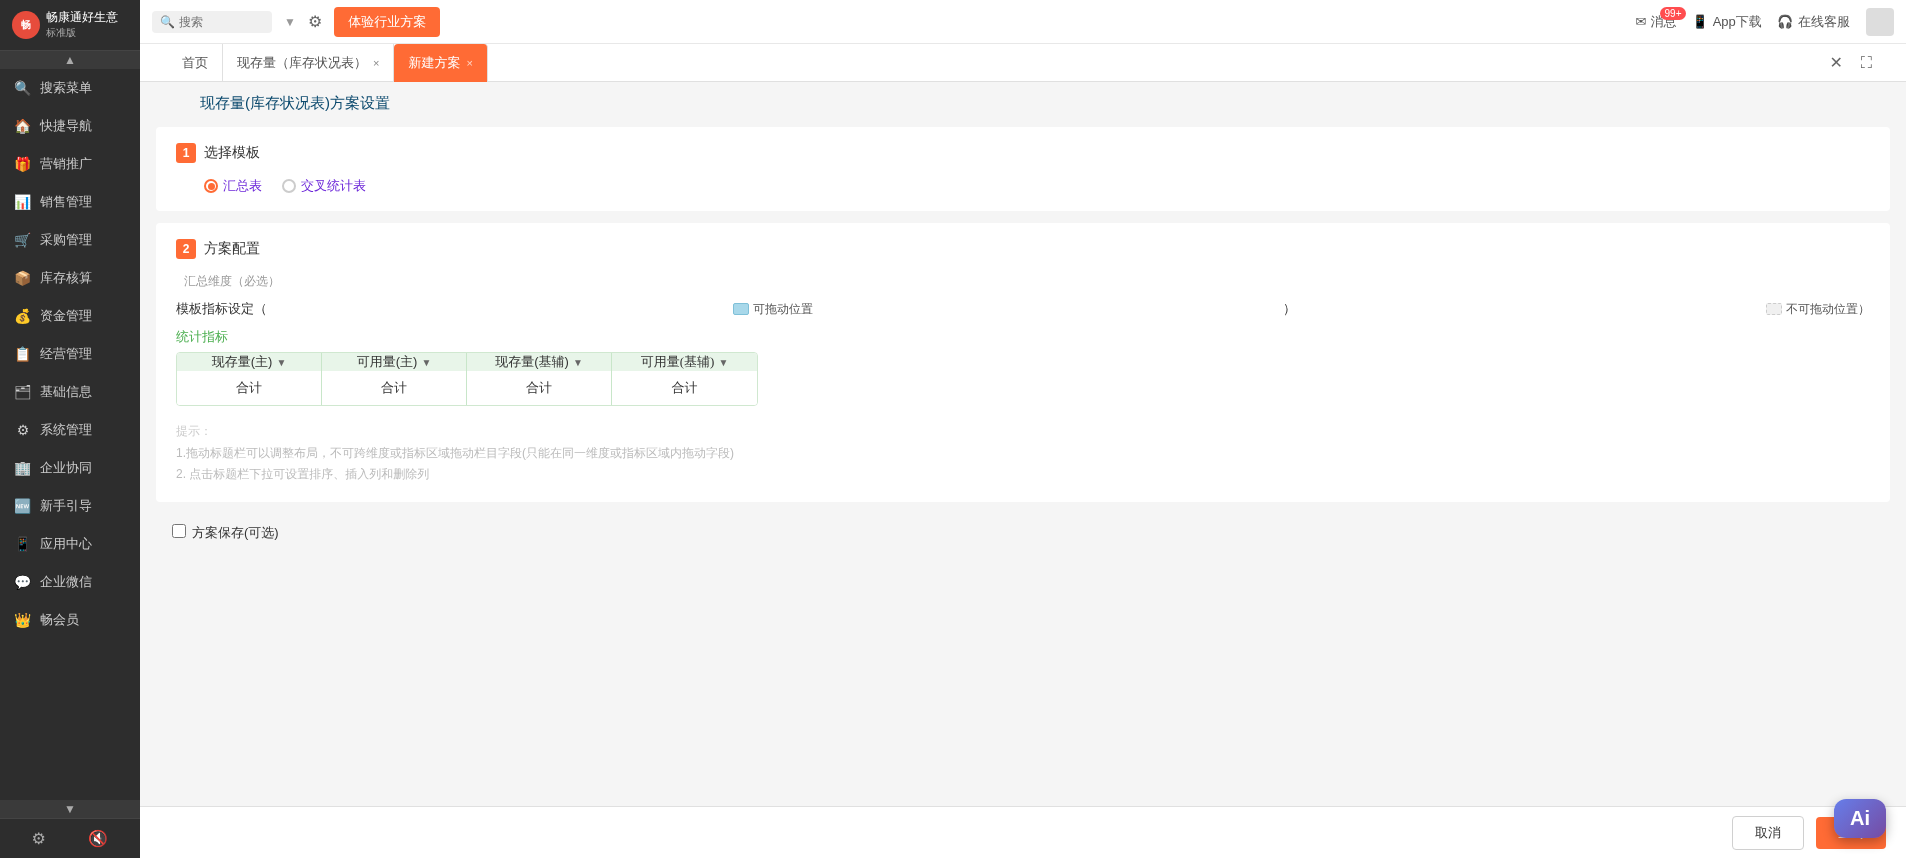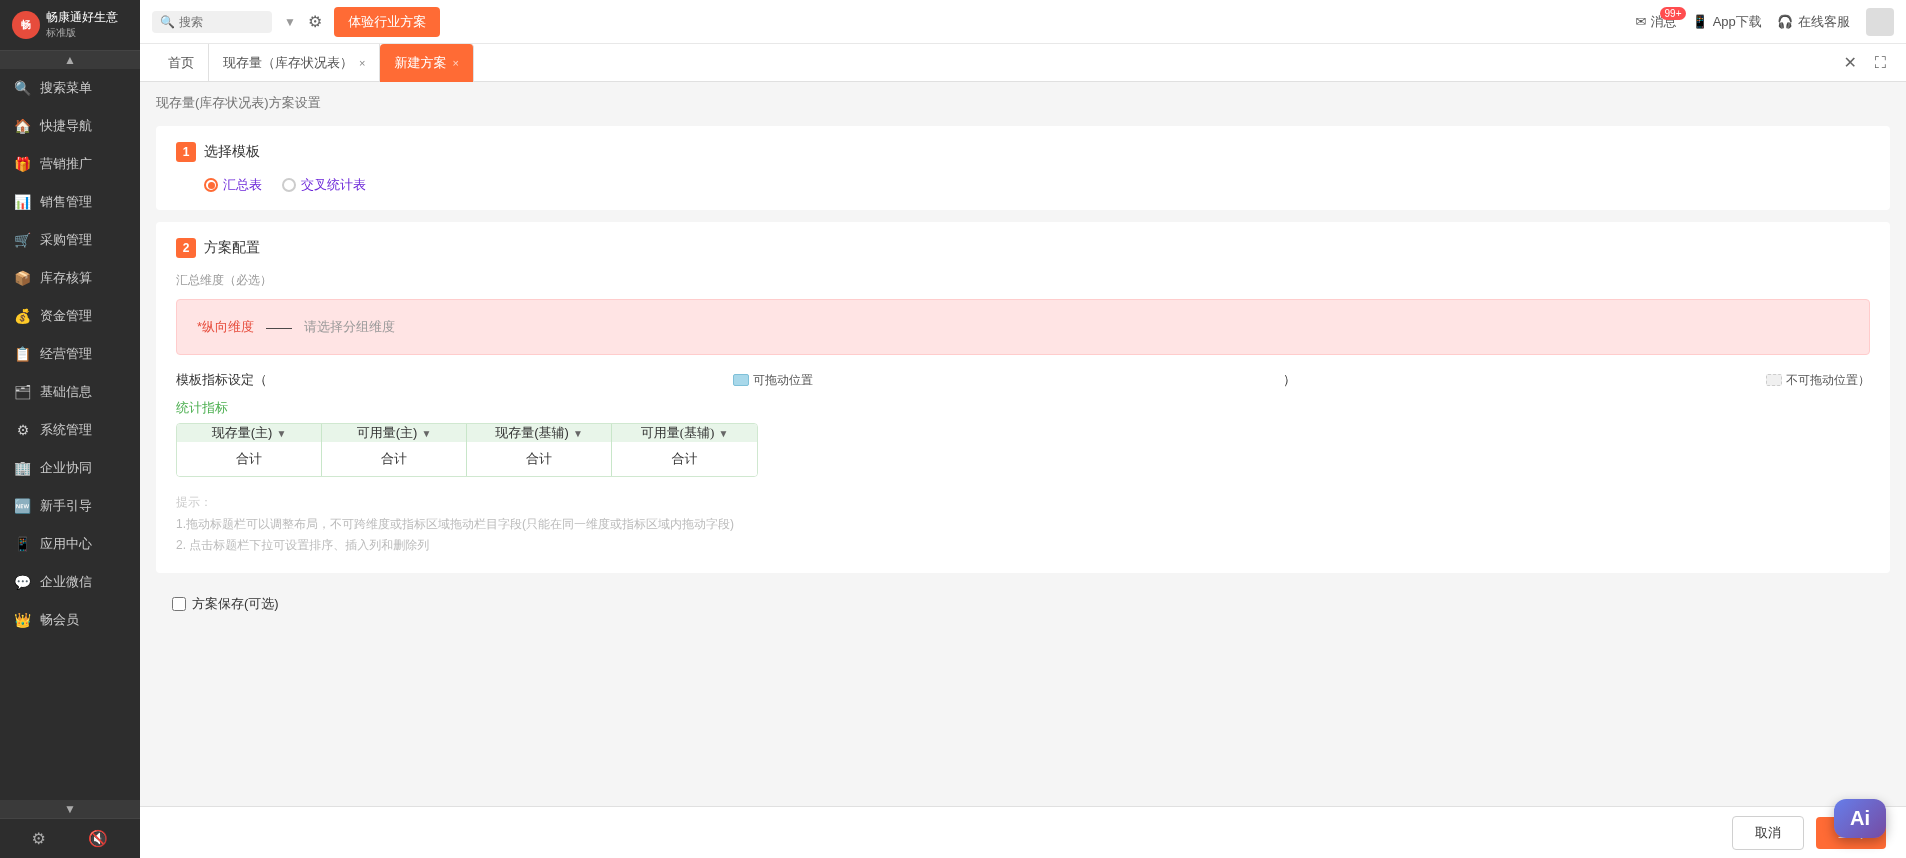--- a/index.html
+++ b/index.html
@@ -119,21 +119,21 @@
       top: -6px; right: -10px;
     }
     .topbar-avatar { width: 28px; height: 28px; background: #ddd; border-radius: 4px; }
 
     
     .tabs-bar {
       background: #fff;
       border-bottom: 1px solid #e0e0e0;
       display: flex;
       align-items: center;
-      padding: 0 14px;
+      padding: 0 28px;
       height: 38px;
       flex-shrink: 0;
       gap: 0;
     }
     .tab {
       display: flex;
       align-items: center;
       padding: 0 14px;
       height: 38px;
       cursor: pointer;
@@ -155,23 +155,24 @@
 
     
     .content {
       flex: 1;
       overflow-y: auto;
       background: #f5f5f5;
       padding: 12px 16px;
     }
 
     .page-title {
-      font-size: 13px;
-      color: #737373;
+      font-size: 15px;
+      color: #0c4a6e;
       margin-bottom: 14px;
+      margin-left: 44px;
     }
 
     .section-card {
       background: #fff;
       border-radius: 4px;
       padding: 16px 20px;
       margin-bottom: 12px;
     }
 
     
@@ -211,21 +212,21 @@
       width: 7px; height: 7px;
       border-radius: 50%;
       background: #ff6b35;
     }
 
     
     .config-label {
       font-size: 13px;
       color: #333;
       margin-bottom: 10px;
-      margin-left: 0;
+      margin-left: 8px;
     }
     .config-label span { color: #999; font-size: 12px; }
 
     
     .dimension-area {
       background: #ffe4e4;
       border: 1px solid #ffcccc;
       border-radius: 4px;
       padding: 18px 20px;
       display: flex;
@@ -309,21 +310,20 @@
       margin-top: 10px;
       font-size: 12px;
       color: #bbb;
       line-height: 1.8;
     }
     .tips-section .tip-title { color: #ccc; }
 
     
     .save-row {
       display: flex;
-      align-items: center;
       gap: 6px;
       padding: 10px 16px;
       background: #f5f5f5;
     }
     .save-checkbox {
       width: 14px; height: 14px;
       border: 1px solid #ccc;
       border-radius: 2px;
       cursor: pointer;
     }
@@ -534,25 +534,20 @@
     <div class="section-card">
       <div class="step-label">
         <div class="step-num">2</div>
         <span class="step-title">方案配置</span>
       </div>
 
       <div class="config-label">
         <span>汇总维度（必选）</span>
       </div>
 
-      <div class="dimension-area">
-        <span class="dim-label">*纵向维度</span>
-        <span class="dim-dash">——</span>
-        <span class="dim-placeholder">请选择分组维度</span>
-      </div>
 
       <div class="indicator-settings">
         <div class="indicator-settings-label">
           <span>模板指标设定（</span>
           <span class="legend-item">
             <div class="legend-box draggable"></div>
             <span>可拖动位置</span>
           </span>
           <span style="margin: 0 4px;">）</span>
           <span class="legend-item">

